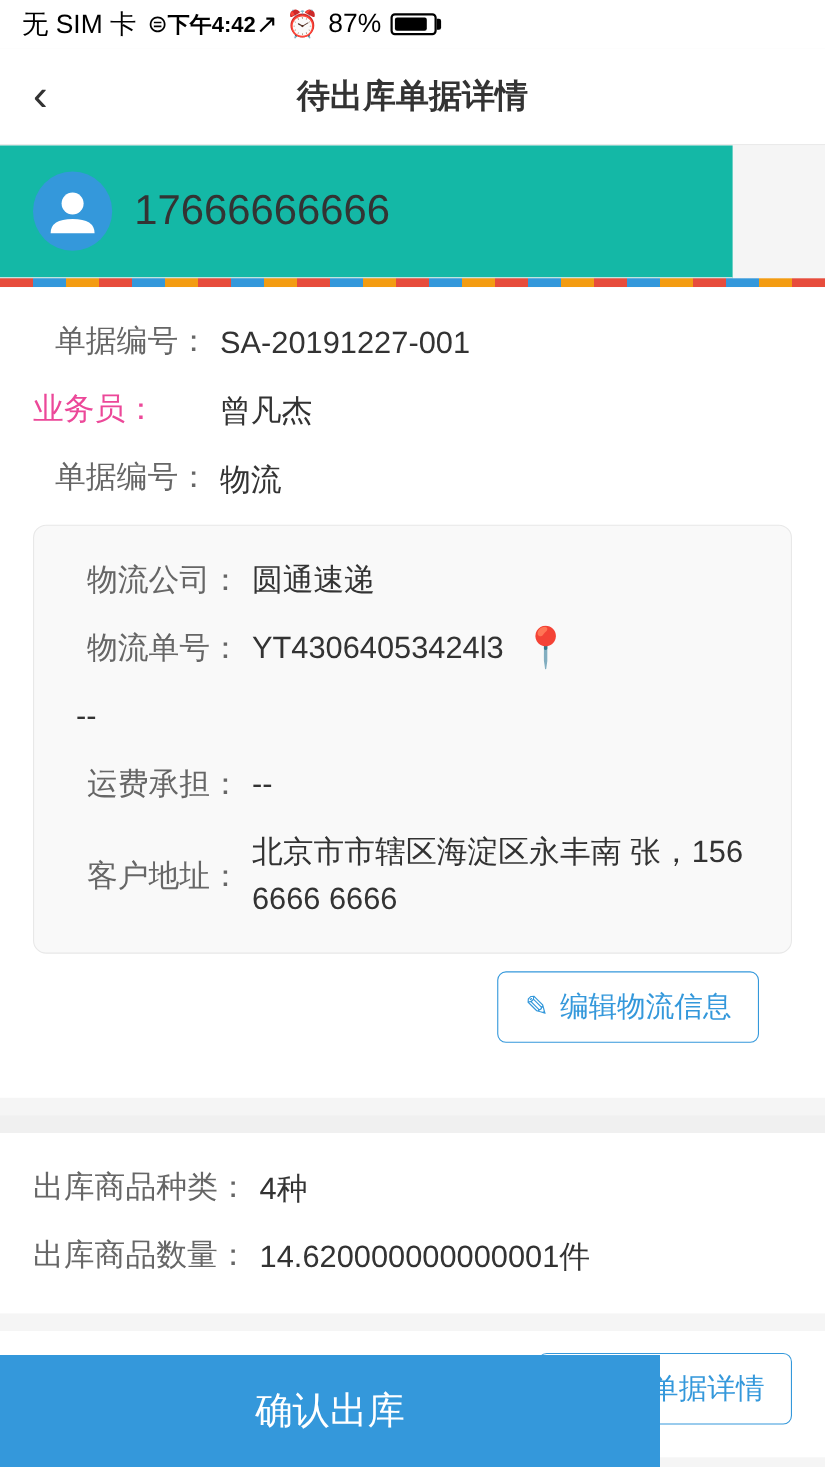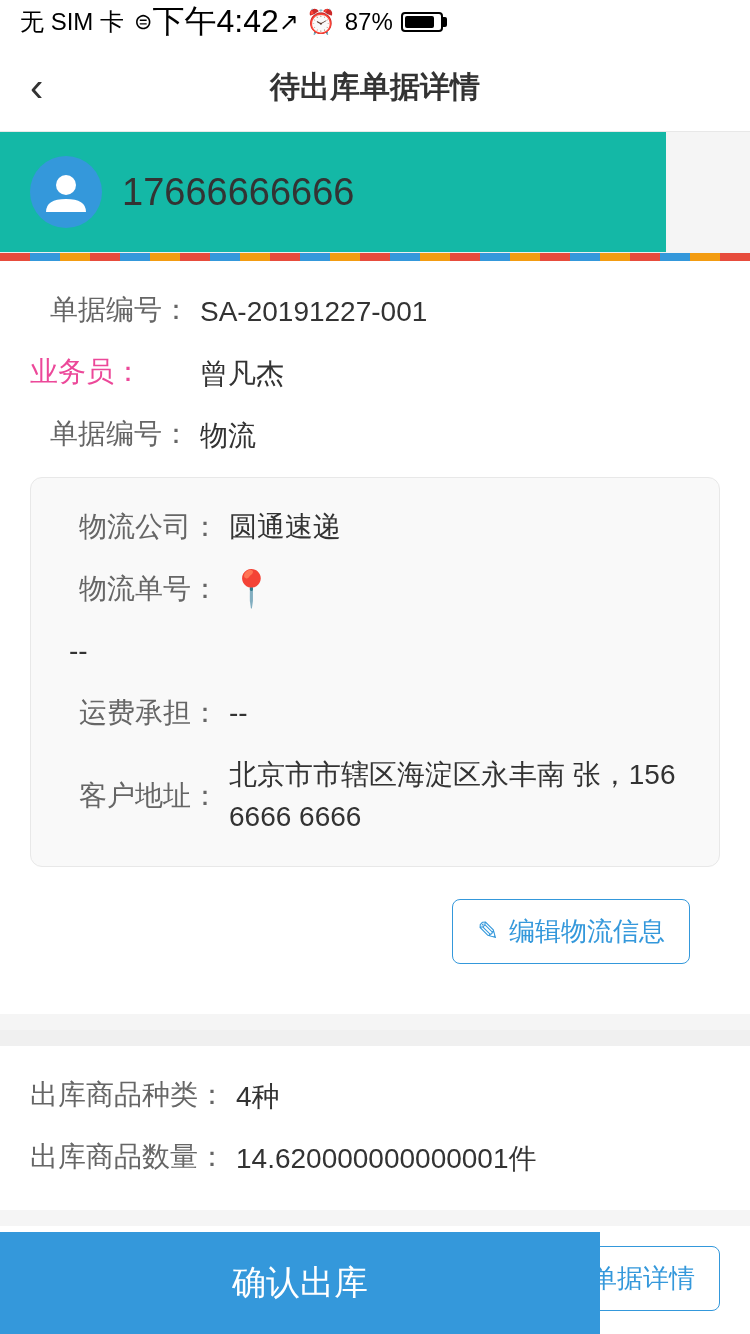--- a/index.html
+++ b/index.html
@@ -19,21 +19,21 @@
       height: 44px;
       background: #fff;
       display: flex;
       align-items: center;
       justify-content: flex-start;
       padding: 0 20px;
       font-size: 24px;
       color: #000;
     }
     .status-left { display: flex; align-items: center; gap: 10px; }
-    .status-center { font-size: 32px; font-weight: 400; }
+    .status-center { font-size: 20px; font-weight: 700; }
     .status-right { display: flex; align-items: center; gap: 8px; font-size: 24px; }
     .battery-icon {
       width: 42px; height: 20px;
       border: 2px solid #000;
       border-radius: 4px;
       position: relative;
       display: inline-flex;
       align-items: center;
       padding: 2px;
     }
@@ -153,21 +153,21 @@
       flex: 1;
       line-height: 1.5;
     }
 
     
     .logistics-card {
       background: #f9f9f9;
       border: 1px solid #e8e8e8;
       border-radius: 12px;
       padding: 28px;
-      margin: 0 0 32px 0;
+      margin: 0 0 16px 0;
     }
     .logistics-row {
       display: flex;
       align-items: center;
       margin-bottom: 20px;
       font-size: 28px;
     }
     .logistics-row:last-child { margin-bottom: 0; }
     .logistics-label {
       color: #666;
@@ -325,20 +325,21 @@
   </div>
 
   <div class="logistics-card">
     <div class="logistics-row">
       <span class="logistics-label">物流公司：</span>
       <span class="logistics-value">圆通速递</span>
     </div>
     <div class="logistics-row">
       <span class="logistics-label">物流单号：</span>
       <div class="logistics-value-with-icon">
+        <span>YT43064053424l3</span>
         <span class="location-icon">📍</span>
       </div>
     </div>
     <div class="logistics-row">
       <span class="logistics-value">--</span>
     </div>
     <div class="logistics-row">
       <span class="logistics-label">运费承担：</span>
       <span class="logistics-value">--</span>
     </div>

